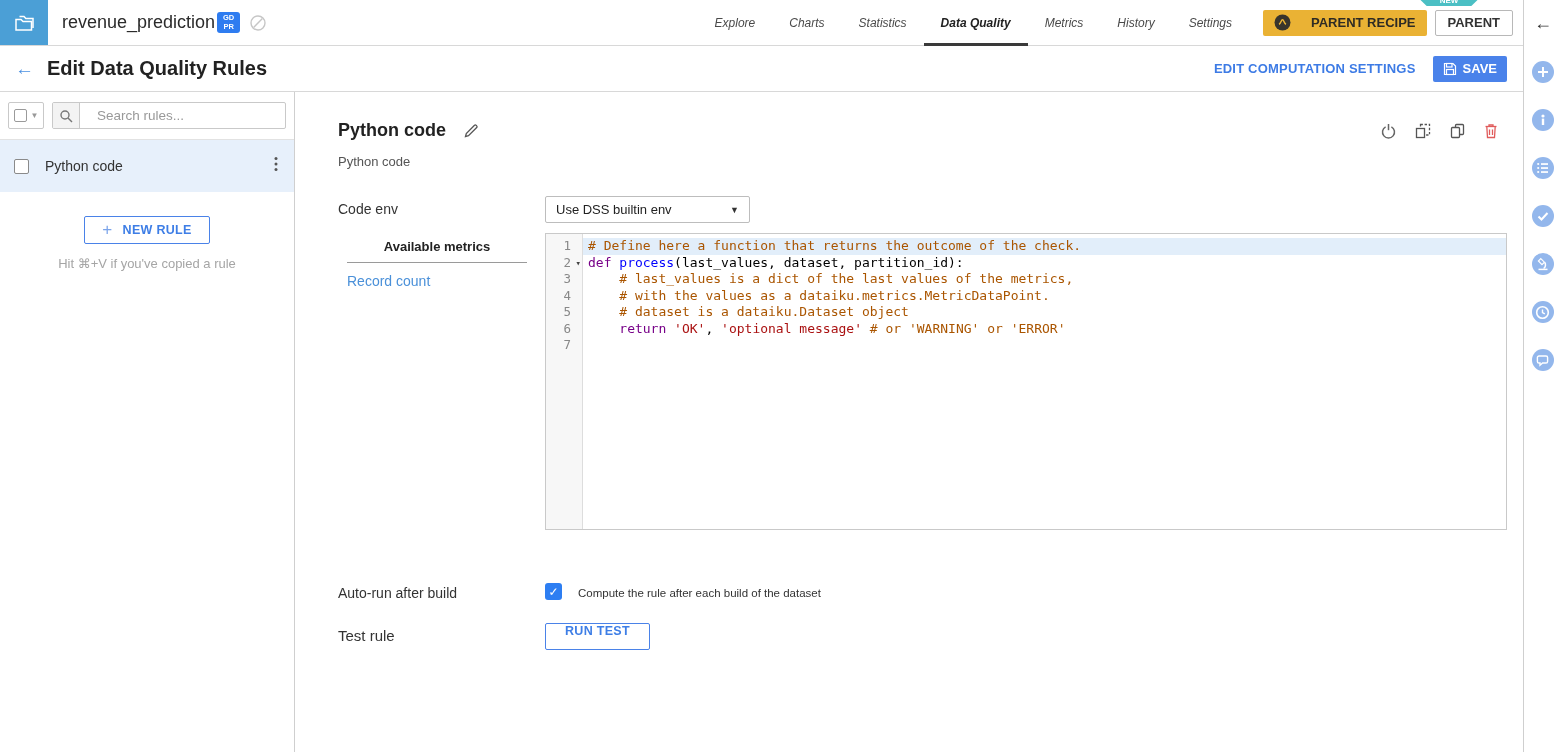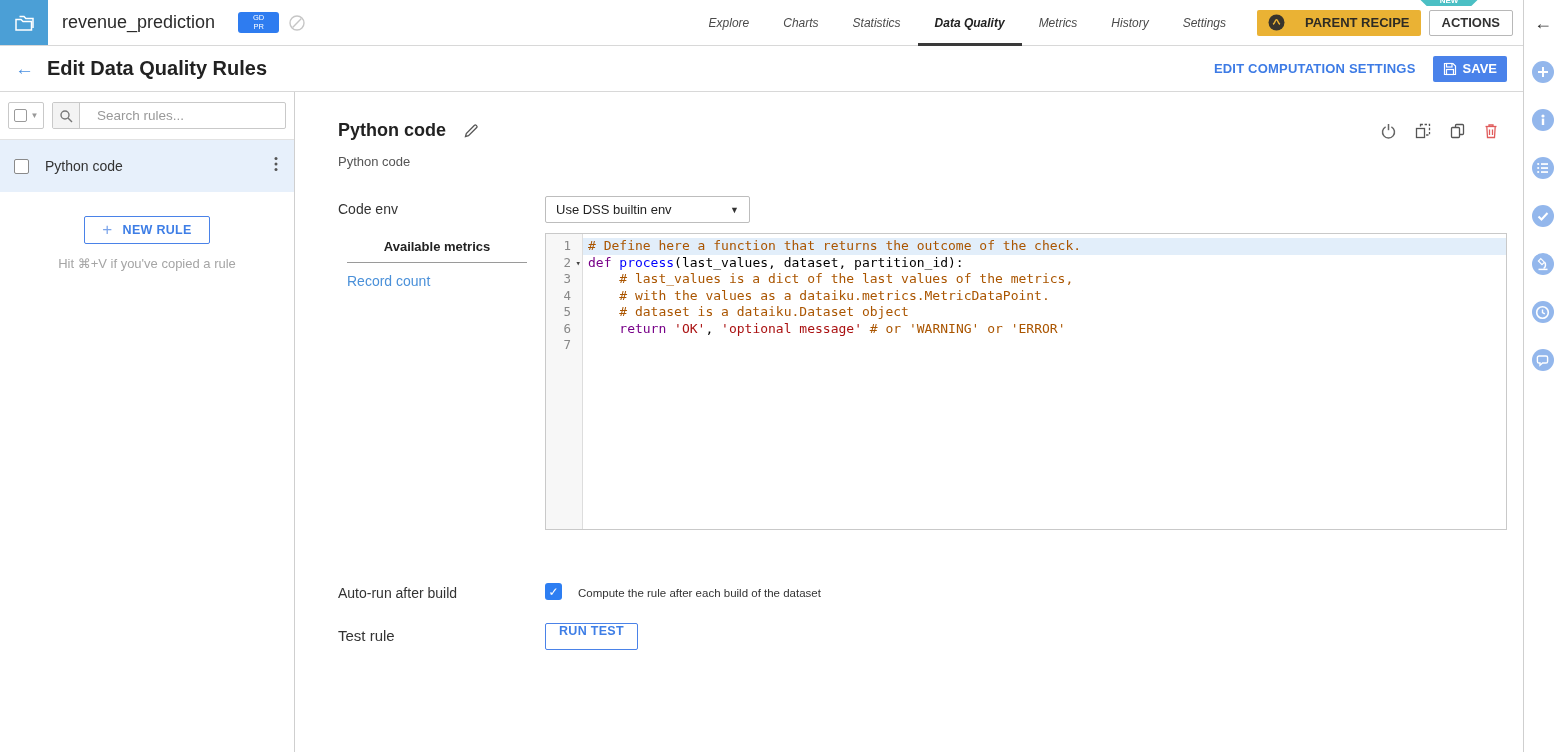--- a/index.html
+++ b/index.html
@@ -6,22 +6,22 @@
   html,body { width:1561px; height:752px; background:#fff; overflow:hidden;
               font-family:"Liberation Sans", sans-serif; }
   .stage { position:relative; width:1561px; height:752px; background:#fff; }
 
   
   .topbar { position:absolute; top:0; left:0; width:1523px; height:46px;
             border-bottom:1px solid #d8d8d8; display:flex; align-items:center; background:#fff; }
   .dataset-icon { width:48px; height:45px; background:#4B9FD6; display:flex;
                   align-items:center; justify-content:center; }
   .project-title { font-size:18px; color:#2b2b2b; margin-left:14px; }
-  .gdpr-badge { margin-left:23px; width:41px; height:21px; background:#2E7CF0; border-radius:3px;
-                color:#fff; font-size:7.5px; font-weight:normal; line-height:8.5px;
+  .gdpr-badge { margin-left:2px; width:23px; height:21px; background:#2E7CF0; border-radius:3px;
+                color:#fff; font-size:7.5px; font-weight:bold; line-height:8.5px;
                 display:flex; flex-direction:column; align-items:center; justify-content:center; }
   .globe-wrap { margin-left:9px; display:flex; align-items:center; }
   .topnav { margin-left:auto; display:flex; height:46px; }
   .tab { display:flex; align-items:center; padding:3px 17px 0 17px; font-size:12px; color:#4a4a4a;
          border-bottom:3px solid transparent; cursor:pointer;font-style:italic; }
   .tab.active { font-weight:bold; color:#222; border-bottom-color:#3a3a3a; }
   .btn-parent { margin-left:14px; background:#EAB234; border-radius:2px; height:26px;
                 display:flex; align-items:center; gap:20px; padding:0 11px;
                 font-size:13px; font-weight:bold; color:#2e2b24; cursor:pointer; }
   .btn-actions { margin-left:8px; margin-right:10px; background:#fff; border:1px solid #b8b8b8;
@@ -102,21 +102,21 @@
   .tok-string  { color:#AA1111; }
   .tok-plain   { color:#000; }
 
   .autorun-label { position:absolute; left:42px; top:493px; font-size:14px; color:#333; }
   .autorun-check { position:absolute; left:249px; top:491px; width:17px; height:17px; background:#2D7EF2;
                    border-radius:3px; color:#fff; display:flex; align-items:center; justify-content:center;
                    font-size:12px; cursor:pointer; }
   .autorun-text { position:absolute; left:282px; top:495px; font-size:11.5px; color:#333; }
   .testrule-label { position:absolute; left:42px; top:535px; font-size:15px; color:#333; }
   .btn-runtest { position:absolute; left:249px; top:531px; border:1px solid #4a82e8; color:#3e7ee6;
-                 font-weight:bold; font-size:12.5px; letter-spacing:.3px; height:27px; padding:0 13px;
+                 font-weight:bold; font-size:12.5px; letter-spacing:.3px; height:27px; padding:0 19px;
                  border-radius:2px; background:#fff; cursor:pointer; }
 
   
   .rail { position:absolute; left:1523px; top:0; width:38px; height:752px;
           border-left:1px solid #cfcfcf; background:#fff; }
   .rail-collapse { position:absolute; top:13px; left:10px; font-size:18px; color:#333; cursor:pointer; }
   .rail-icons { position:absolute; top:61px; left:0; width:100%; display:flex; flex-direction:column;
                 align-items:center; gap:26px; }
   .rail-circle { width:22px; height:22px; border-radius:50%; background:#93B7EC;
                  display:flex; align-items:center; justify-content:center; cursor:pointer; }
@@ -158,21 +158,21 @@
     <div class="btn-parent">
       <span style="display:flex">
         <svg width="17" height="17" viewBox="0 0 17 17">
           <circle cx="8.5" cy="8.5" r="8" fill="#38342c"></circle>
           <path d="M5 10.2c2.2-.8 2-4.4 3.5-4.4s1.3 3.6 3.5 4.4" stroke="#EAB234" stroke-width="1.5" fill="none"></path>
         </svg>
       </span>
       <span>PARENT RECIPE</span>
     </div>
     <div class="btn-actions">
-      <span>ACTIONS</span>
+      <span>PARENT</span>
     </div>
   </div>
   <div class="new-ribbon">
     <span>NEW</span>
   </div>
 
   <div class="page-header">
     <div class="back-arrow">←</div>
     <div class="page-title">Edit Data Quality Rules</div>
     <div class="header-right">

